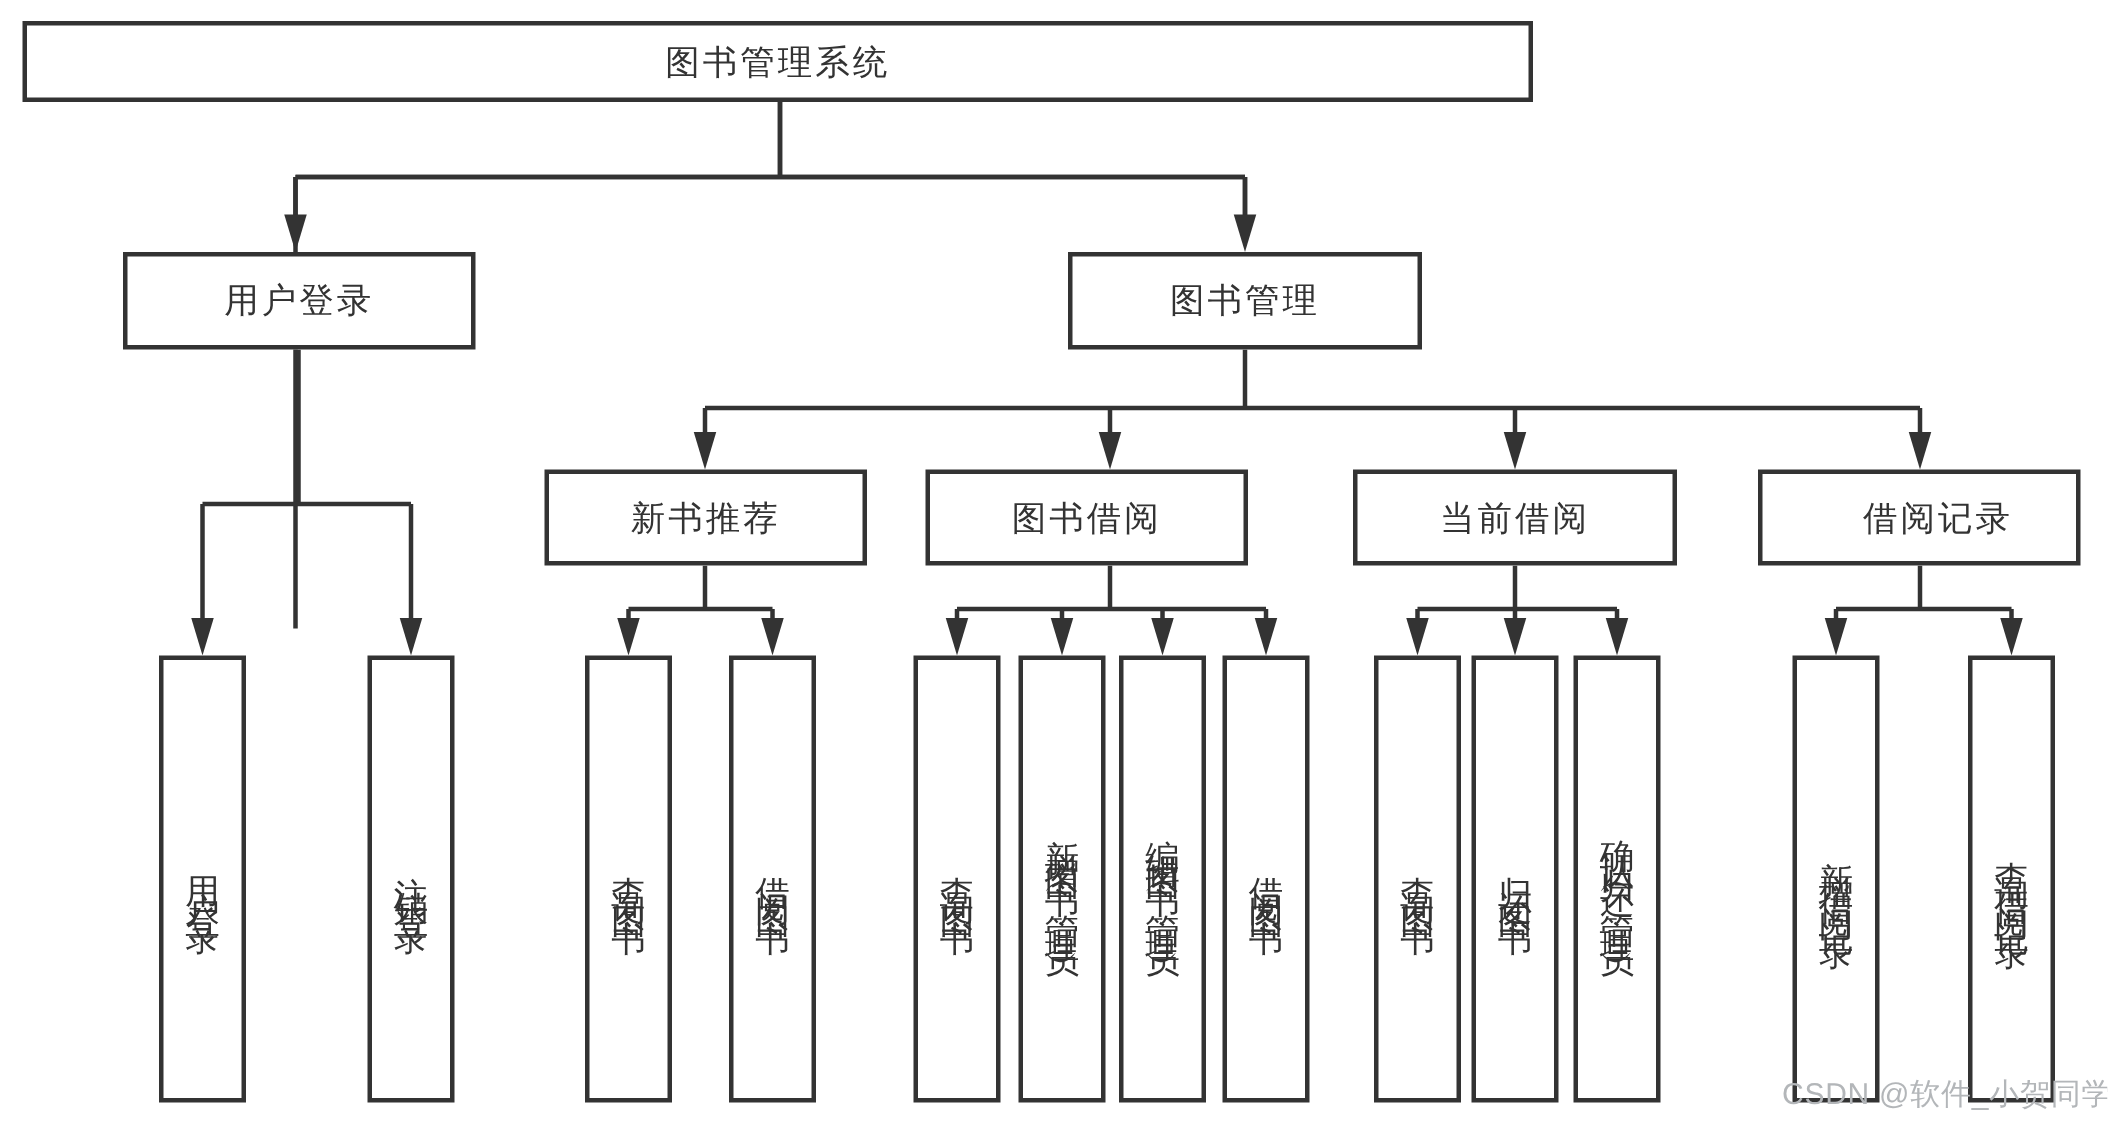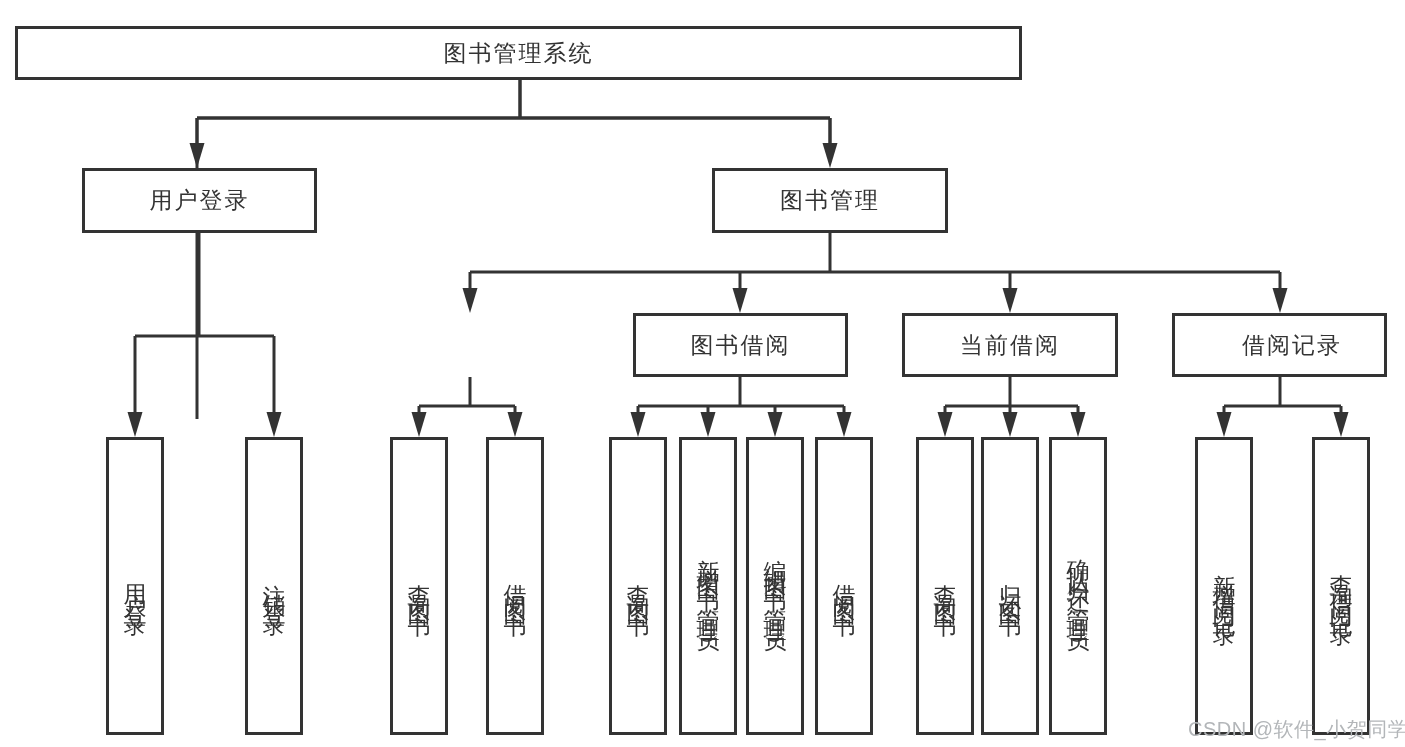--- a/index.html
+++ b/index.html
@@ -139,32 +139,35 @@
       <polygon points="767.5,412 782.5,412 775,437"></polygon>
       <polygon points="836.5,412 851.5,412 844,437"></polygon>
       <polygon points="937.5,412 952.5,412 945,437"></polygon>
       <polygon points="1002.5,412 1017.5,412 1010,437"></polygon>
       <polygon points="1070.5,412 1085.5,412 1078,437"></polygon>
       <polygon points="1216.5,412 1231.5,412 1224,437"></polygon>
       <polygon points="1333.5,412 1348.5,412 1341,437"></polygon>
     </g>
   </svg>
 
-  <div class="node" style="left:15px; top:26px; width:1007px; height:54px;">
+  <div class="node" style="left:15px; top:14px; width:1007px; height:54px;">
     <span>图书管理系统</span>
   </div>
 
   <div class="node" style="left:82px; top:168px; width:235px; height:65px;">
     <span>用户登录</span>
   </div>
   <div class="node" style="left:712px; top:168px; width:236px; height:65px;text-align:center;">
     <span>图书管理</span>
   </div>
 
-  <div class="node" style="left:633px; top:313px; width:215px; height:64px;">
+  <div class="node" style="left:363px; top:313px; width:215px; height:64px;">
+    <span>新书推荐</span>
+  </div>
+  <div class="node" style="left:617px; top:313px; width:215px; height:64px;">
     <span>图书借阅</span>
   </div>
   <div class="node" style="left:902px; top:313px; width:216px; height:64px;align-items:center;">
     <span>当前借阅</span>
   </div>
   <div class="node" style="left:1172px; top:313px; width:215px; height:64px;padding-left:25px;">
     <span>借阅记录</span>
   </div>
 
   <div class="leaf" style="left:106px;">

